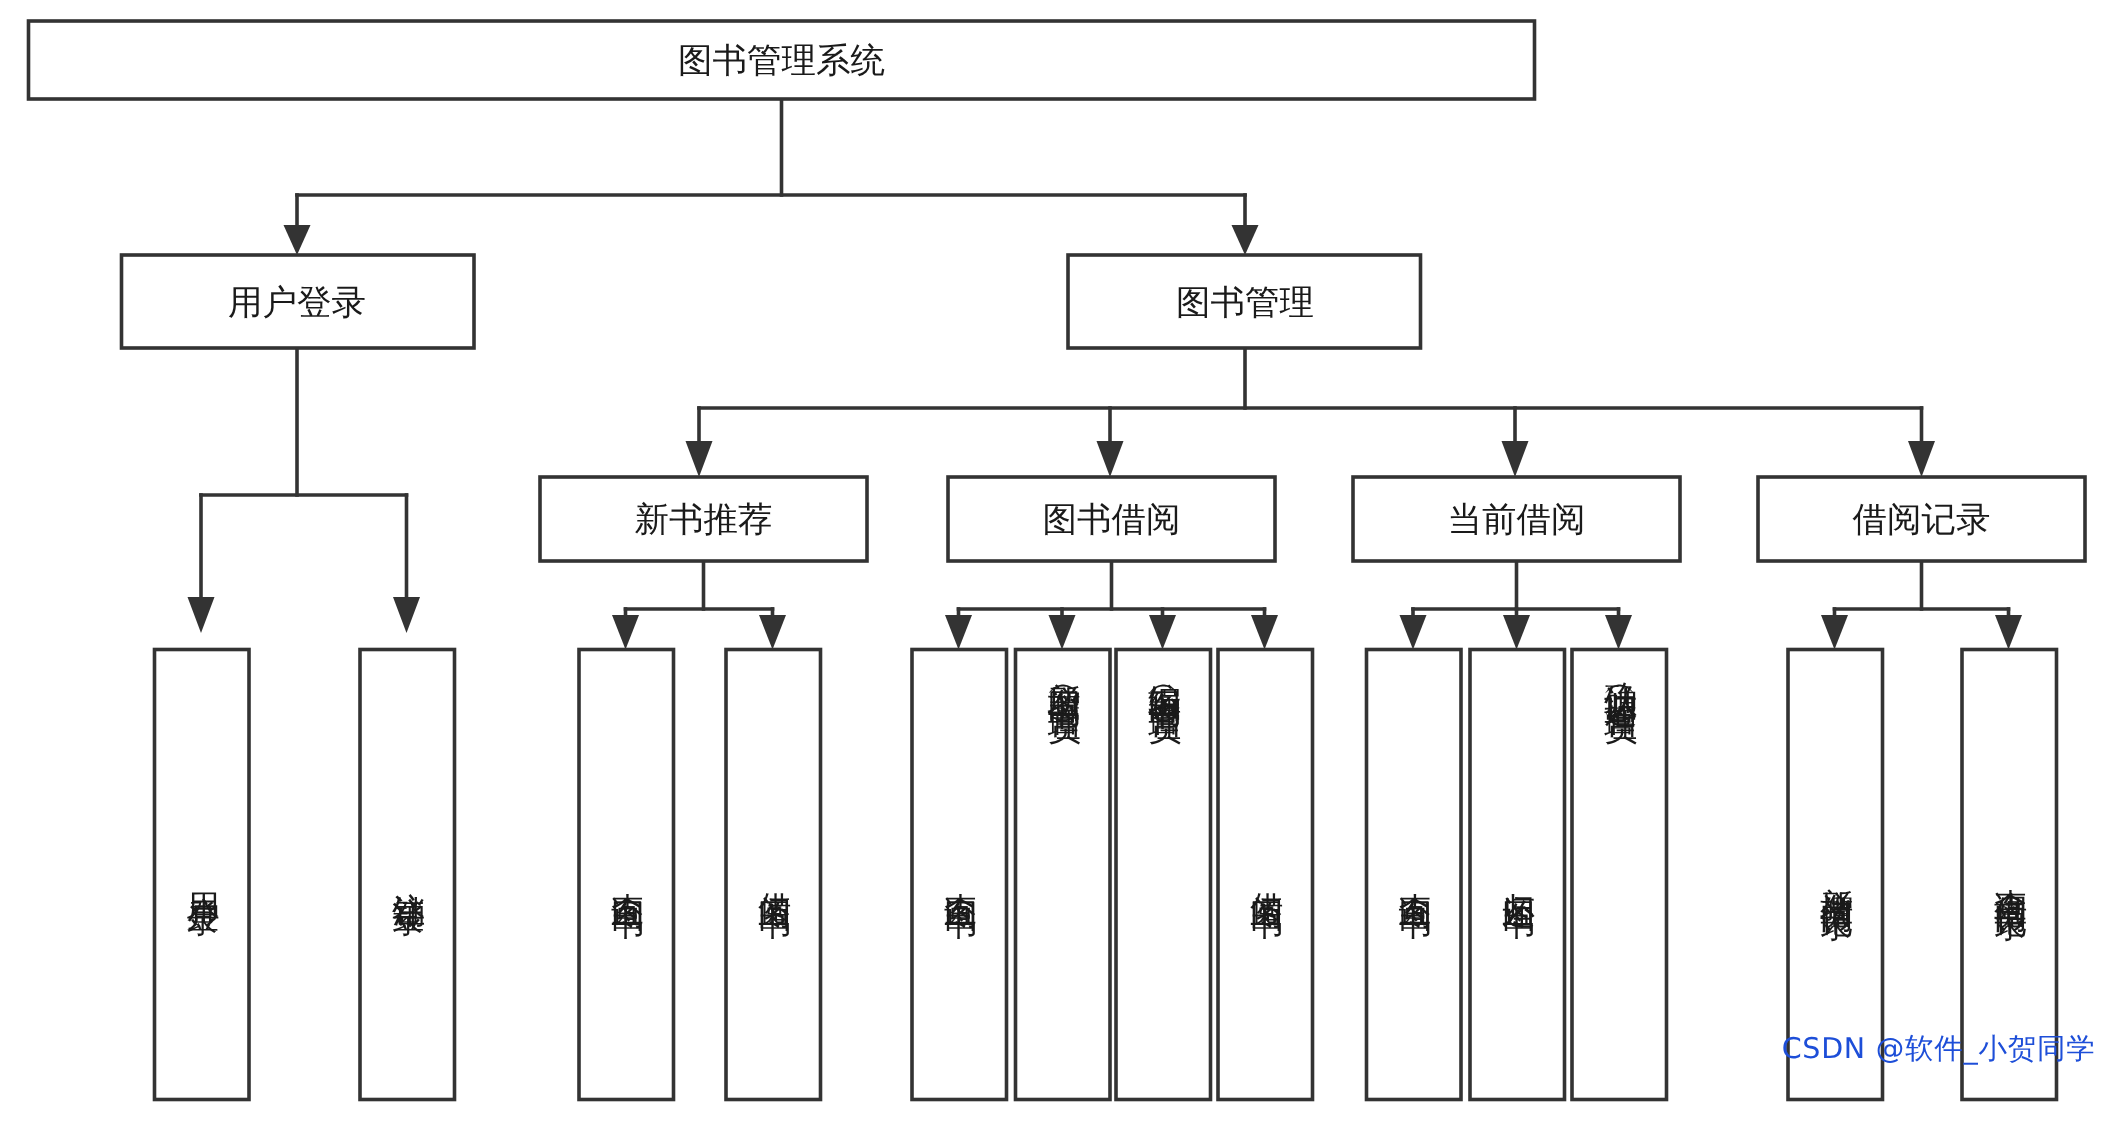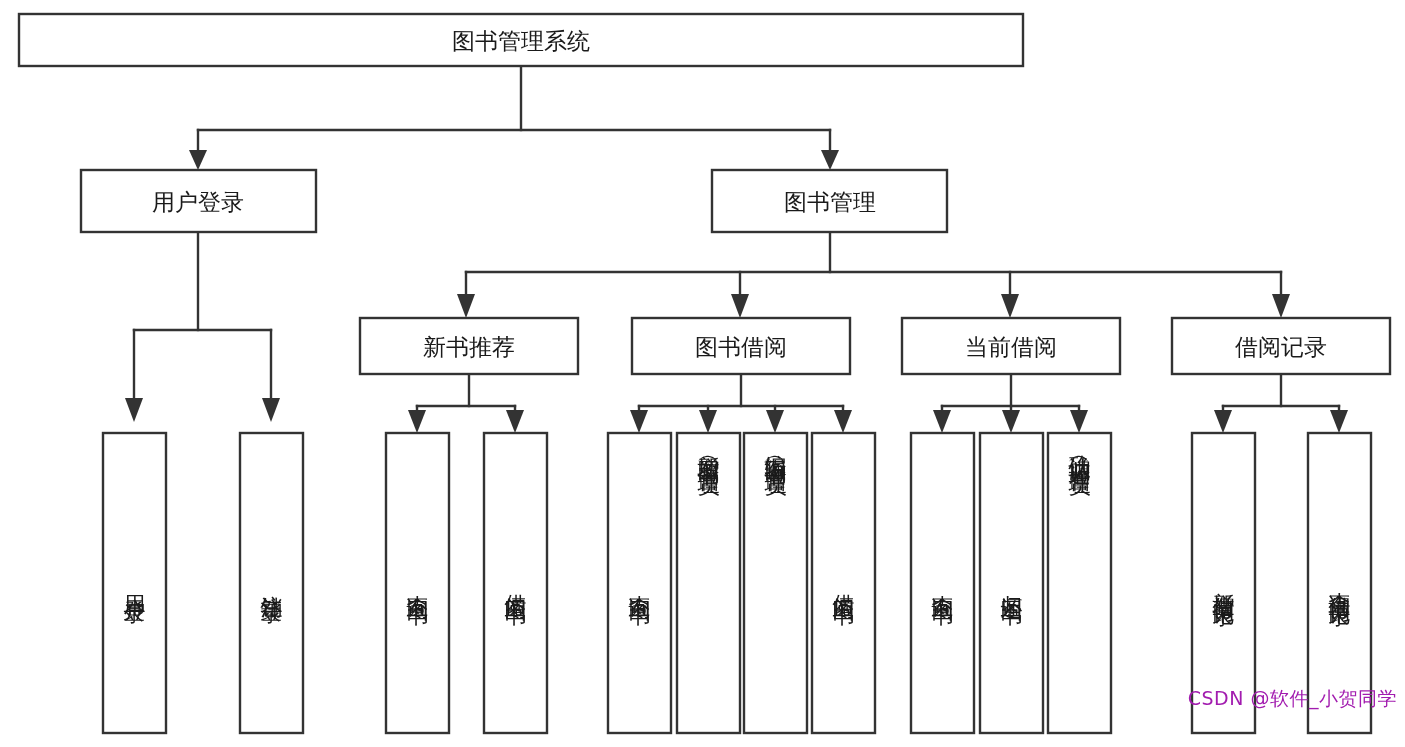--- a/index.html
+++ b/index.html
@@ -65,21 +65,21 @@
     letter-spacing: 3px;
     color: #1a1a1a;
     white-space: nowrap;
   }
   #watermark {
     position: absolute;
     right: 8px;
     bottom: 4px;
     font-family: "DejaVu Sans", "Liberation Sans", sans-serif;
     font-size: 19px;
-    color: #a21caf;
+    color: #1d4ed8;
     white-space: nowrap;
     letter-spacing: 0.5px;
   }
 </style>
 </head>
 <body>
 
 <div id="diagram-root">
 
   <svg id="diagram-svg" viewBox="0 0 1405 747">

